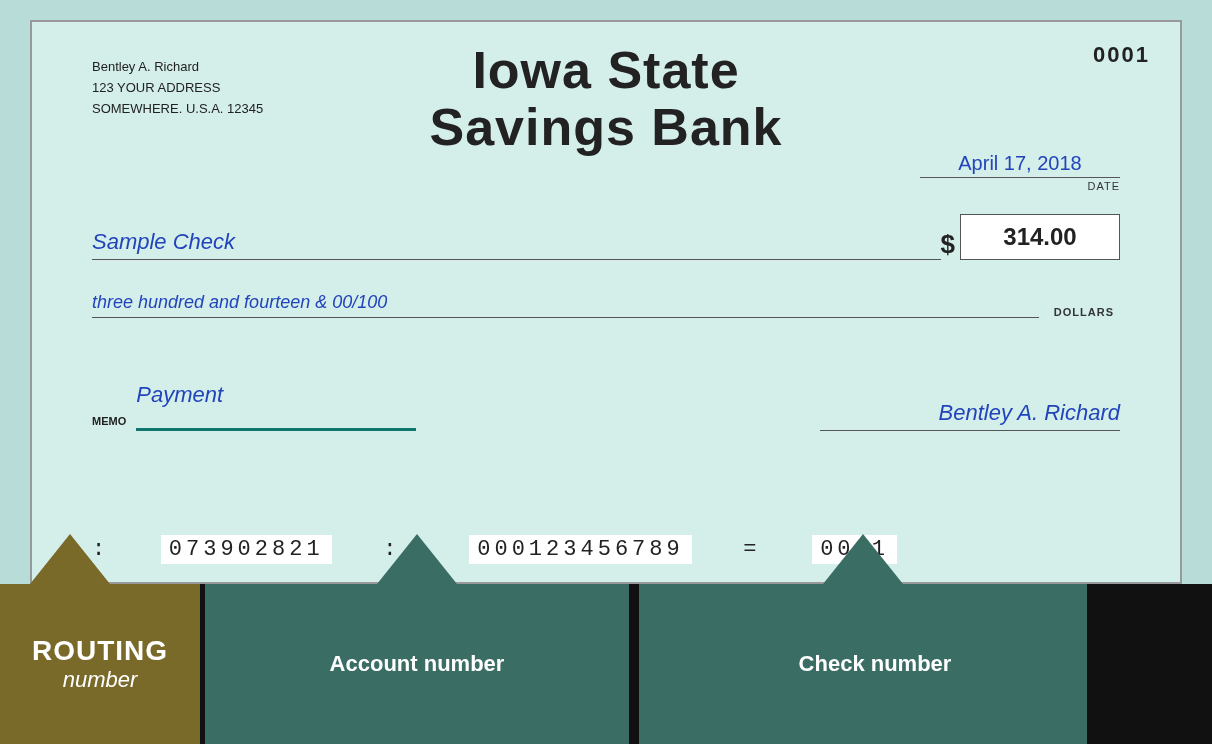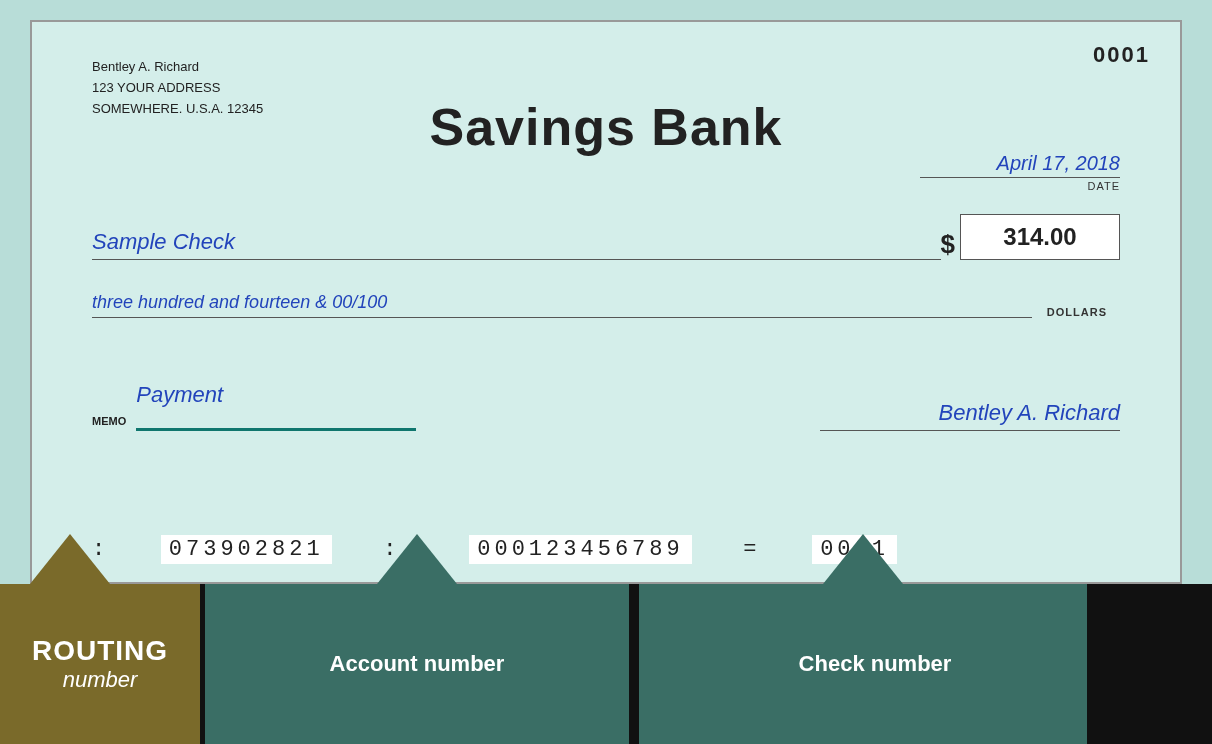--- a/index.html
+++ b/index.html
@@ -62,26 +62,25 @@
     
     .date-area {
       position: absolute;
       top: 130px;
       right: 60px;
       text-align: right;
     }
     .date-value {
       font-size: 20px;
       color: #2244bb;
-      font-style: italic;
       display: block;
       border-bottom: 1px solid #555;
       padding-bottom: 2px;
       min-width: 200px;
-      text-align: right;
+      text-align: center;
     }
     .date-label {
       font-size: 11px;
       color: #333;
       text-align: right;
       margin-top: 2px;
       letter-spacing: 1px;
     }
 
     
@@ -125,21 +124,21 @@
       font-weight: bold;
       min-width: 160px;
       text-align: center;
     }
 
     
     .amount-words-section {
       position: absolute;
       top: 270px;
       left: 60px;
-      right: 73px;
+      right: 66px;
       display: flex;
       align-items: flex-end;
       justify-content: space-between;
     }
     .amount-words {
       font-size: 18px;
       color: #2244bb;
       font-style: italic;
       border-bottom: 1px solid #555;
       padding-bottom: 4px;
@@ -335,21 +334,21 @@
   <div class="account-holder">
     <div>Bentley A. Richard</div>
     <div>123 YOUR ADDRESS</div>
     <div>SOMEWHERE. U.S.A. 12345</div>
   </div>
 
   <div class="check-number-top">0001</div>
 
   <div class="bank-name">
     <h1>
-      <br>
+      <span>Iowa State</span><br>
       <span>Savings Bank</span>
     </h1>
   </div>
 
   <div class="date-area">
     <span class="date-value">April 17, 2018</span>
     <div class="date-label">DATE</div>
   </div>
 
   <div class="pay-section">

